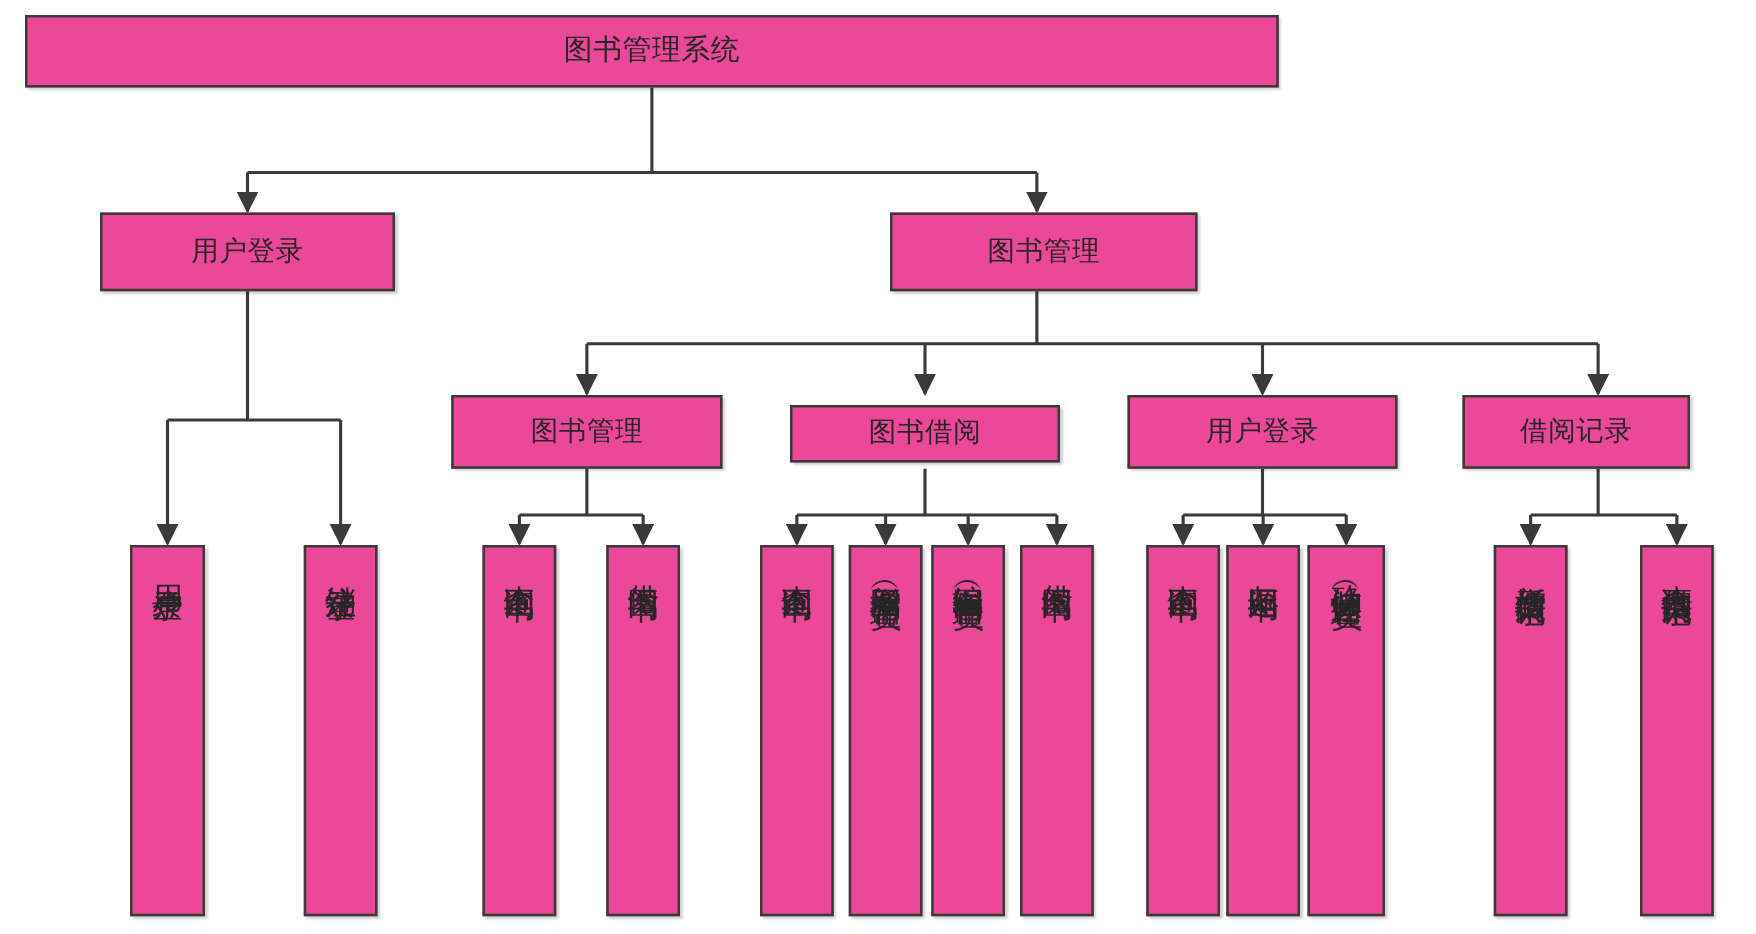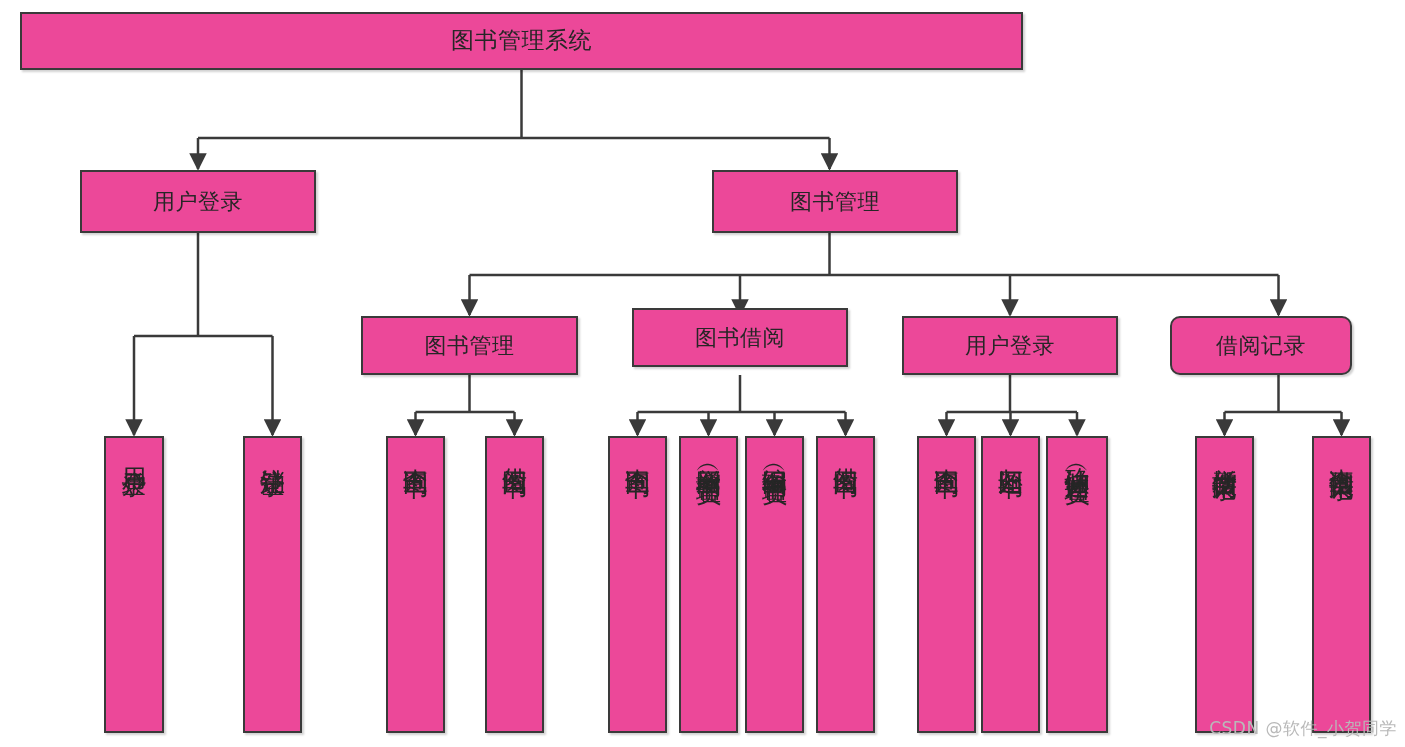--- a/index.html
+++ b/index.html
@@ -131,27 +131,27 @@
   <div class="node h" style="left: 80px; top: 170px; width: 236px; height: 63px;">
     <span class="label">用户登录</span>
   </div>
   <div class="node h" style="left: 712px; top: 170px; width: 246px; height: 63px;">
     <span class="label">图书管理</span>
   </div>
 
   <div class="node h" style="left: 361px; top: 316px; width: 217px; height: 59px;">
     <span class="label">图书管理</span>
   </div>
-  <div class="node h" style="left: 632px; top: 308px; width: 216px; height: 59px;">
+  <div class="node h" style="left: 632px; top: 324px; width: 216px; height: 46px;">
     <span class="label">图书借阅</span>
   </div>
   <div class="node h" style="left: 902px; top: 316px; width: 216px; height: 59px;">
     <span class="label">用户登录</span>
   </div>
-  <div class="node h" style="left: 1170px; top: 316px; width: 182px; height: 59px; border-radius: 10px;">
+  <div class="node h" style="left: 1170px; top: 316px; width: 182px; height: 59px;">
     <span class="label">借阅记录</span>
   </div>
 
   <div class="node v" style="left: 104px; top: 436px; width: 60px; height: 297px;">
     <span class="label">用户登录</span>
   </div>
   <div class="node v" style="left: 243px; top: 436px; width: 59px; height: 297px;">
     <span class="label">注销登录</span>
   </div>
 
@@ -185,14 +185,13 @@
     <span class="label">确认归还（管理员）</span>
   </div>
 
   <div class="node v" style="left: 1195px; top: 436px; width: 59px; height: 297px;">
     <span class="label">新增借阅记录</span>
   </div>
   <div class="node v" style="left: 1312px; top: 436px; width: 59px; height: 297px;">
     <span class="label">查询借阅记录</span>
   </div>
 
-  <div id="watermark">CSDN @软件_小贺同学</div>
 </div>
 
 </body></html>

